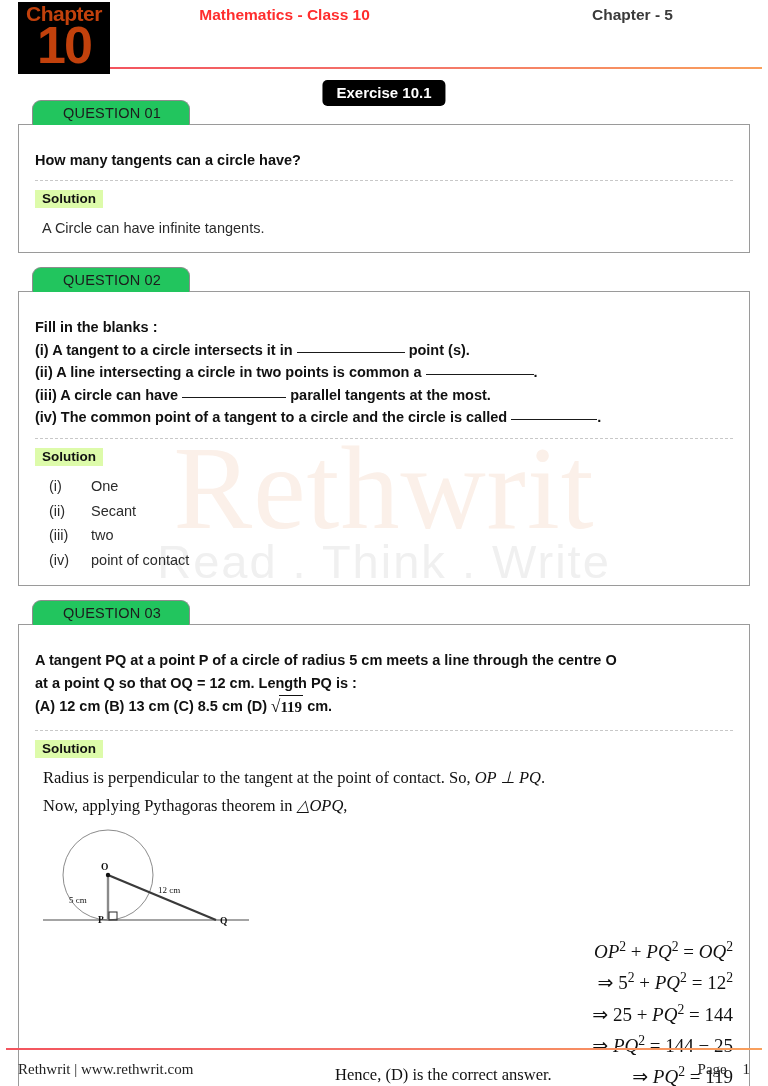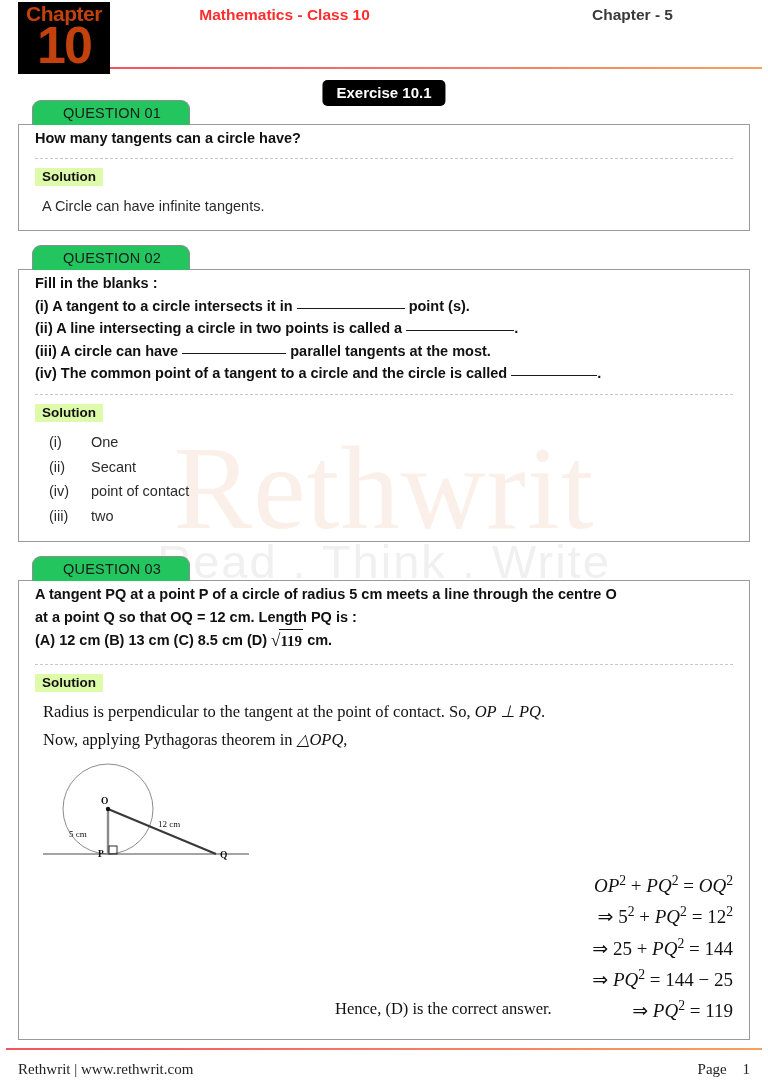--- a/index.html
+++ b/index.html
@@ -149,21 +149,21 @@
     padding: 4px 28px 4px 30px;
     position: relative;
     z-index: 2;
     margin-left: 14px;
     letter-spacing: 0.2px;
   }
   .qbody {
     border: 1px solid #9a9a9a;
     background: transparent;
     margin-top: -1px;
-    padding: 2px 16px 12px 16px;
+    padding: 24px 16px 12px 16px;
     box-sizing: border-box;
   }
   .qtext {
     font-size: 14.5px;
     font-weight: bold;
     color: #111111;
     line-height: 1.55;
   }
   .qtext .ln { display: block; }
   .divider {
@@ -328,21 +328,21 @@
     <div class="qtab">QUESTION 02</div>
     <div class="qbody">
       <div class="qtext">
         <span class="ln">Fill in the blanks :</span>
         <span class="ln">
           <span>(i) A tangent to a circle intersects it in</span>
           <span class="blank b-lg"></span>
           <span>point (s).</span>
         </span>
         <span class="ln">
-          <span>(ii) A line intersecting a circle in two points is called a</span>
+          <span>(ii) A line intersecting a circle in two points is common a</span>
           <span class="blank b-lg"></span><span>.</span>
         </span>
         <span class="ln">
           <span>(iii) A circle can have</span>
           <span class="blank b-md"></span>
           <span>parallel tangents at the most.</span>
         </span>
         <span class="ln">
           <span>(iv) The common point of a tangent to a circle and the circle is called</span>
           <span class="blank b-sm"></span><span>.</span>
@@ -353,26 +353,26 @@
       <div class="sol-list">
         <div class="li">
           <span class="mk">(i)</span>
           <span class="tx">One</span>
         </div>
         <div class="li">
           <span class="mk">(ii)</span>
           <span class="tx">Secant</span>
         </div>
         <div class="li">
+          <span class="mk">(iii)</span>
+          <span class="tx">two</span>
+        </div>
+        <div class="li">
           <span class="mk">(iv)</span>
           <span class="tx">point of contact</span>
-        </div>
-        <div class="li">
-          <span class="mk">(iii)</span>
-          <span class="tx">two</span>
         </div>
       </div>
     </div>
   </div>
 
   <div class="qblock" style="margin-top:14px;">
     <div class="qtab">QUESTION 03</div>
     <div class="qbody">
       <div class="qtext">
         <span class="ln">A tangent PQ at a point P of a circle of radius 5 cm meets a line through the centre O</span>

